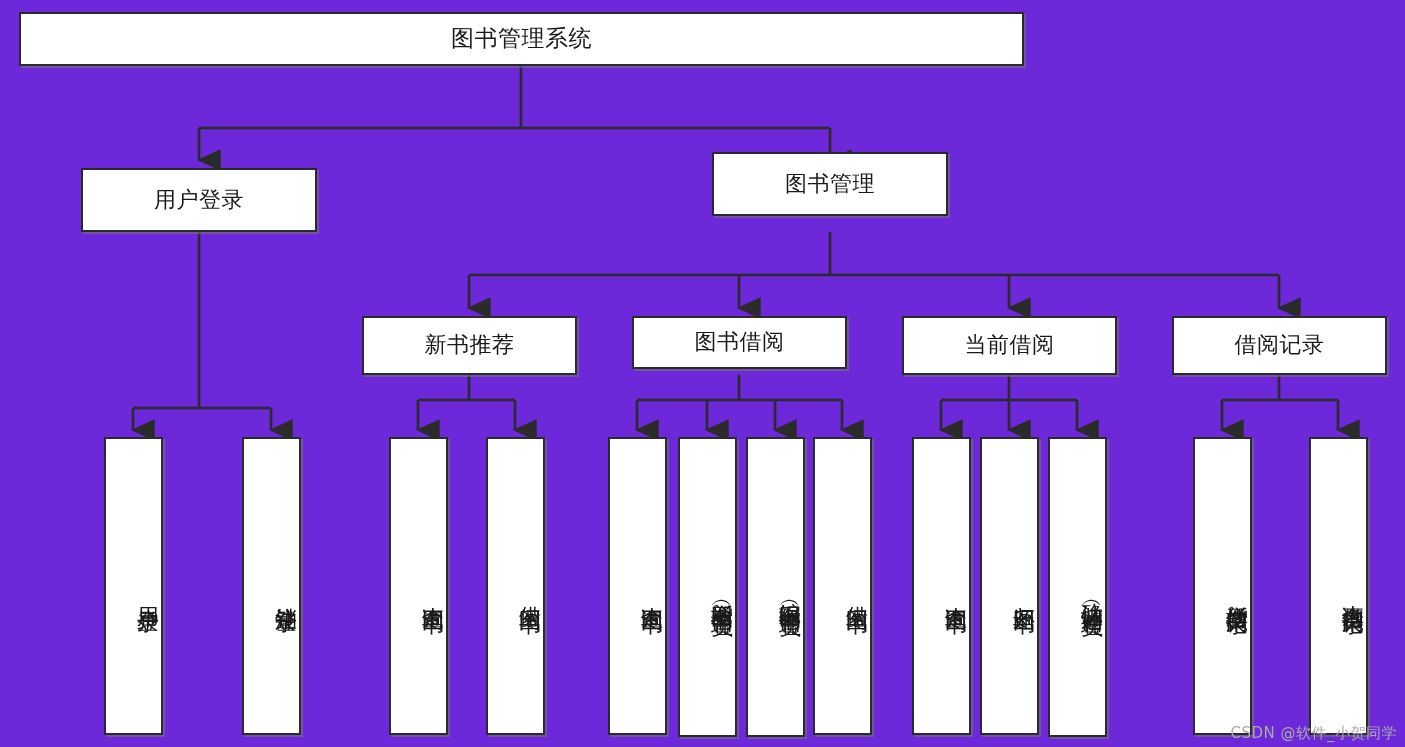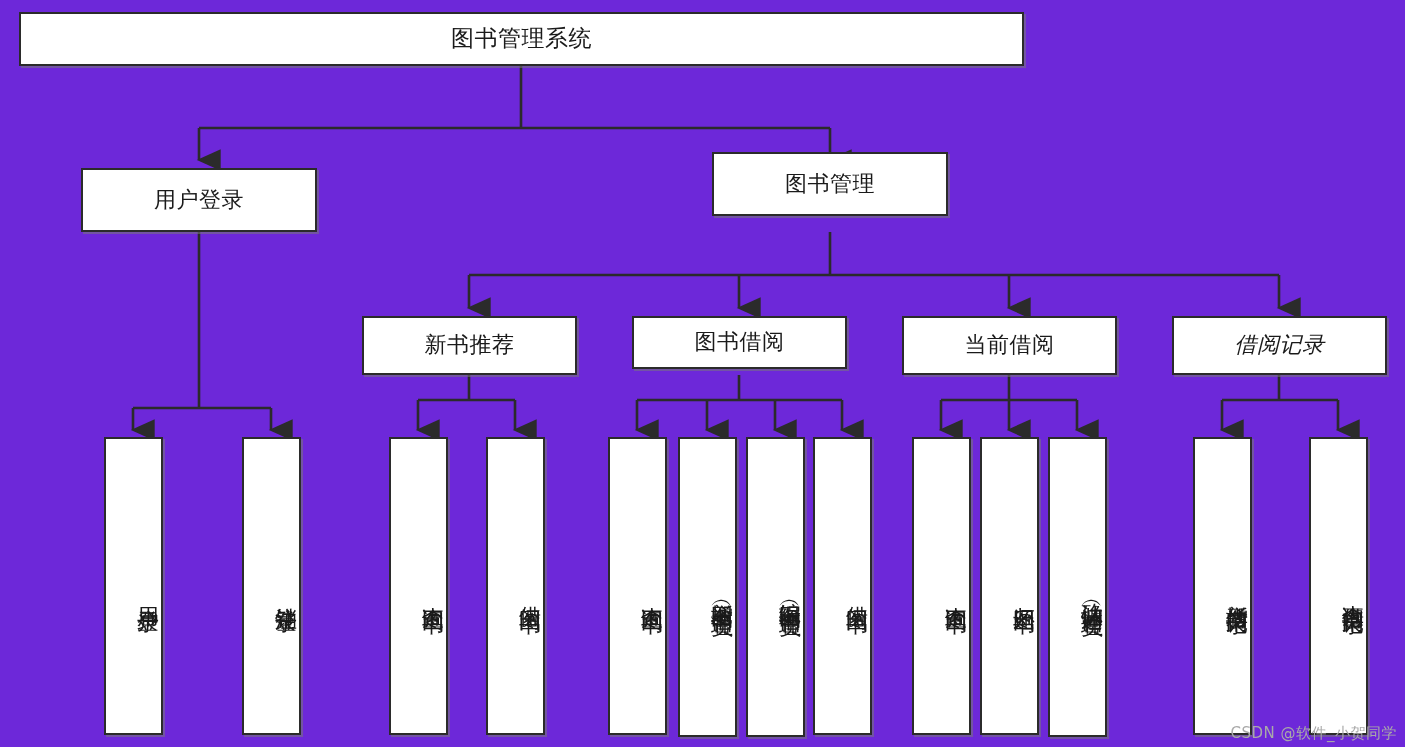--- a/index.html
+++ b/index.html
@@ -139,21 +139,21 @@
 
   <div class="node node-h" style="left:362px; top:316px; width:215px; height:59px;justify-content:center;">
     <span>新书推荐</span>
   </div>
   <div class="node node-h" style="left:632px; top:316px; width:215px; height:53px;">
     <span>图书借阅</span>
   </div>
   <div class="node node-h" style="left:902px; top:316px; width:215px; height:59px;">
     <span>当前借阅</span>
   </div>
-  <div class="node node-h" style="left:1172px; top:316px; width:215px; height:59px;font-style:italic;">
+  <div class="node node-h" style="left:1172px; top:316px; width:215px; height:59px;">
     <span>借阅记录</span>
   </div>
 
   <div class="node node-v" style="left:104px; top:437px; width:59px; height:298px;">
     <span class="vtext">用户登录</span>
   </div>
   <div class="node node-v" style="left:242px; top:437px; width:59px; height:298px;">
     <span class="vtext">注销登录</span>
   </div>
 

